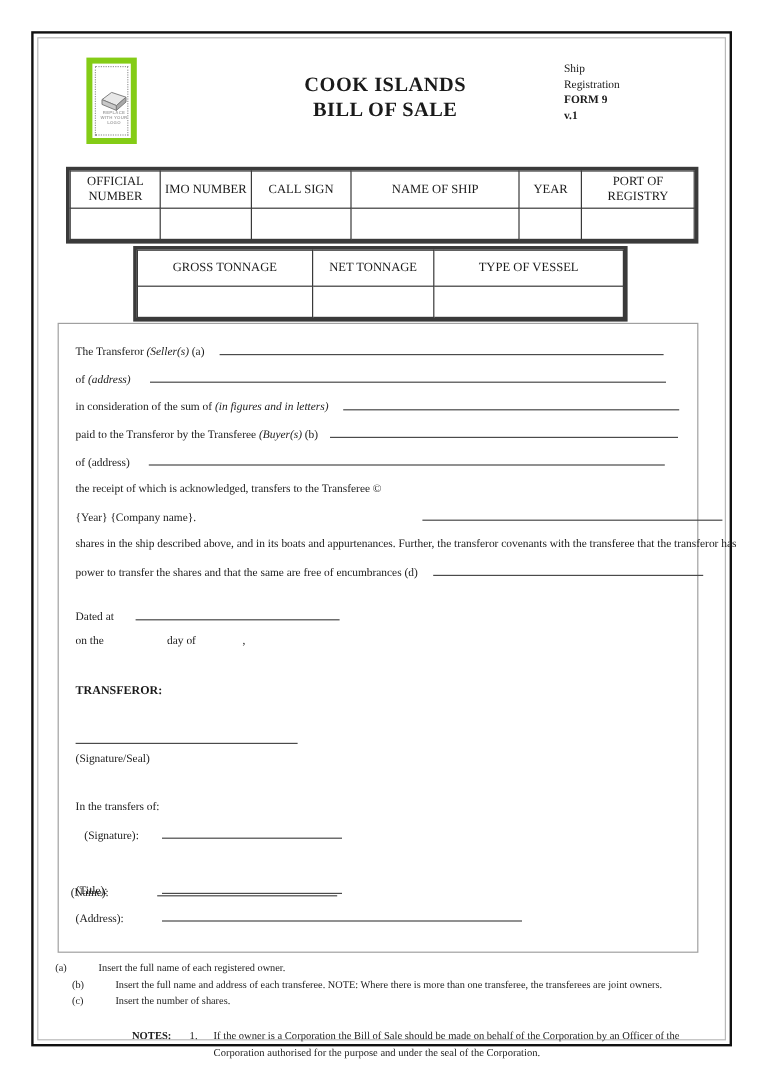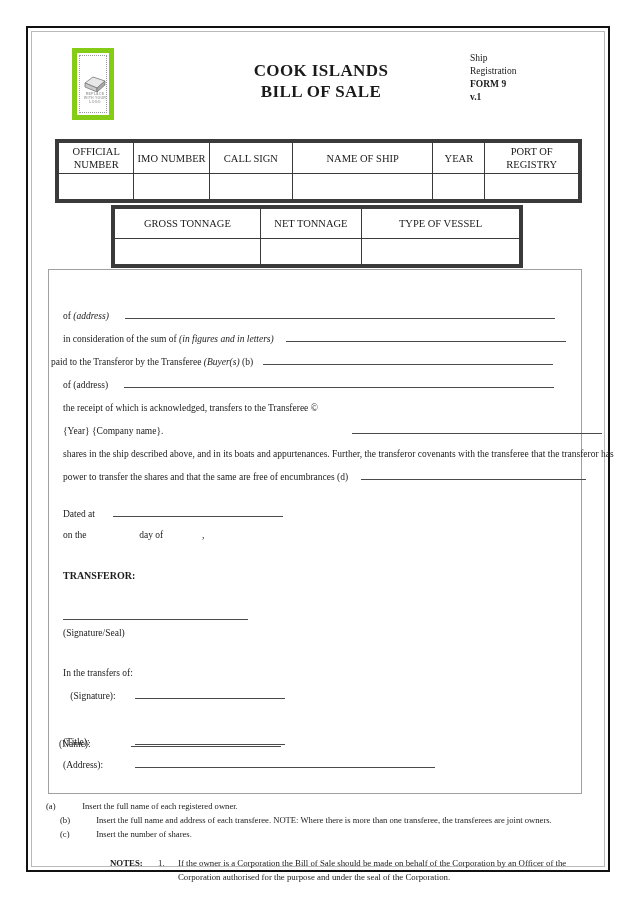--- a/index.html
+++ b/index.html
@@ -303,34 +303,40 @@
         <td></td>
         <td></td>
         <td></td>
       </tr>
     </tbody>
       </table>
   </div>
 
   <div class="content-box">
 
+    <div class="line-row" style="left:14px; top:17px;">
+      <span>The Transferor</span>
+      <i>(Seller(s)</i>
+      <span>(a)</span>
+      <span class="rule" style="width:370px; margin-left:10px;"></span>
+    </div>
 
     <div class="line-row" style="left:14px; top:40px;">
       <span>of</span>
       <i>(address)</i>
       <span class="rule" style="width:430px; margin-left:14px;"></span>
     </div>
 
     <div class="line-row" style="left:14px; top:63px;">
       <span>in consideration of the sum of</span>
       <i>(in figures and in letters)</i>
       <span class="rule" style="width:280px; margin-left:10px;"></span>
     </div>
 
-    <div class="line-row" style="left:2px; top:86px;">
+    <div class="line-row" style="left:14px; top:86px;">
       <span>paid to the Transferor by the Transferee</span>
       <i>(Buyer(s)</i>
       <span>(b)</span>
       <span class="rule" style="width:290px; margin-left:8px;"></span>
     </div>
 
     <div class="line-row" style="left:14px; top:109px;">
       <span>of (address)</span>
       <span class="rule" style="width:430px; margin-left:14px;"></span>
     </div>

